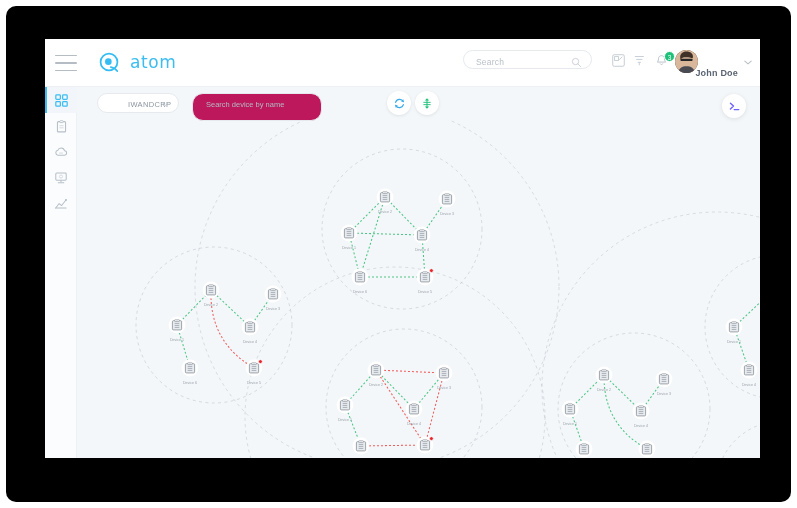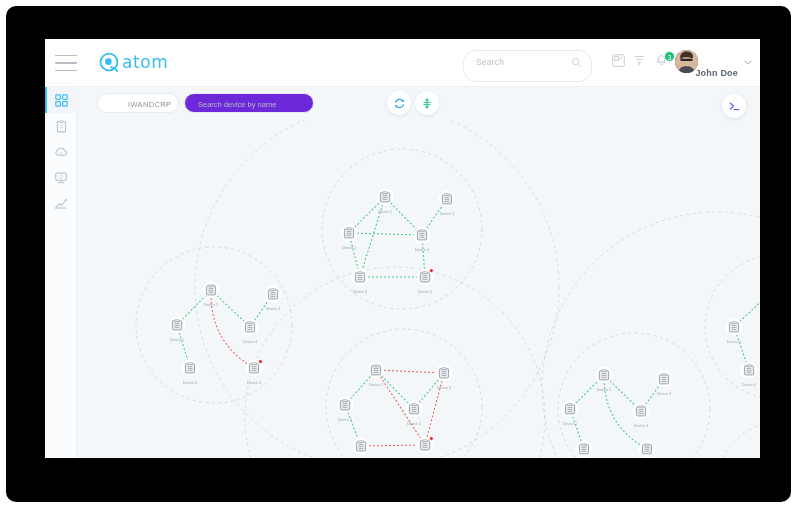--- a/index.html
+++ b/index.html
@@ -40,30 +40,30 @@
   }
   #hamburger {
     position: absolute; left: 10px; top: 16px;
     width: 22px; height: 16px;
     display: flex; flex-direction: column; justify-content: space-between;
     cursor: pointer;
   }
   #hamburger span { display: block; height: 1.4px; background: #b6bcc4; border-radius: 1px; }
   .logo-wrap {
     position: absolute; left: 53px; top: 12px;
-    display: flex; align-items: center; gap: 2px;
+    display: flex; align-items: center; gap: 10px;
   }
   .logo-mark { width: 22px; height: 22px; }
   .logo-text {
     font-size: 17px; color: #3bbdf0; letter-spacing: .6px;
     font-family: "DejaVu Sans", sans-serif; font-weight: 400;
   }
   #search-box {
     position: absolute; right: 168px; top: 11px;
-    width: 129px; height: 32px;
+    width: 129px; height: 19px;
     border: 1px solid #e6eaee; border-radius: 13px;
     background: #fff;
   }
   #search-box .ph {
     position: absolute; left: 12px; top: 6px;
     font-size: 8.5px; color: #b9c0c8; letter-spacing: .2px;
   }
   #search-box .sicon { position: absolute; right: 9px; top: 6px; }
   .hicon { position: absolute; top: 15px; cursor: pointer; }
   #icon-expand { right: 135px; }
@@ -118,24 +118,24 @@
     width: 82px; height: 20px;
     border: 1px solid #e6eaee; border-radius: 11px;
     background: #fff;
   }
   #org-select .lbl {
     position: absolute; left: 12px; top: 6px;
     font-size: 7.5px; color: #8d96a1; letter-spacing: .35px; padding-left: 18px;
   }
   #org-select .cr { position: absolute; right: 9px; top: 8px; }
   #device-search {
-    position: absolute; left: 107px; top: 6px;
-    width: 130px; height: 20px;
+    position: absolute; left: 115px; top: 6px;
+    width: 130px; height: 28px;
     border: 1px solid #e6eaee; border-radius: 11px;
-    background: #6d28d9;
+    background: #be185d;
   }
   #device-search .ph {
     position: absolute; left: 13px; top: 6px;
     font-size: 7.5px; color: #b3bac2;
   }
   .round-btn {
     position: absolute; top: 4px;
     width: 24px; height: 24px; border-radius: 50%;
     background: #fff;
     box-shadow: 0 1px 3px rgba(80,100,120,.14);

